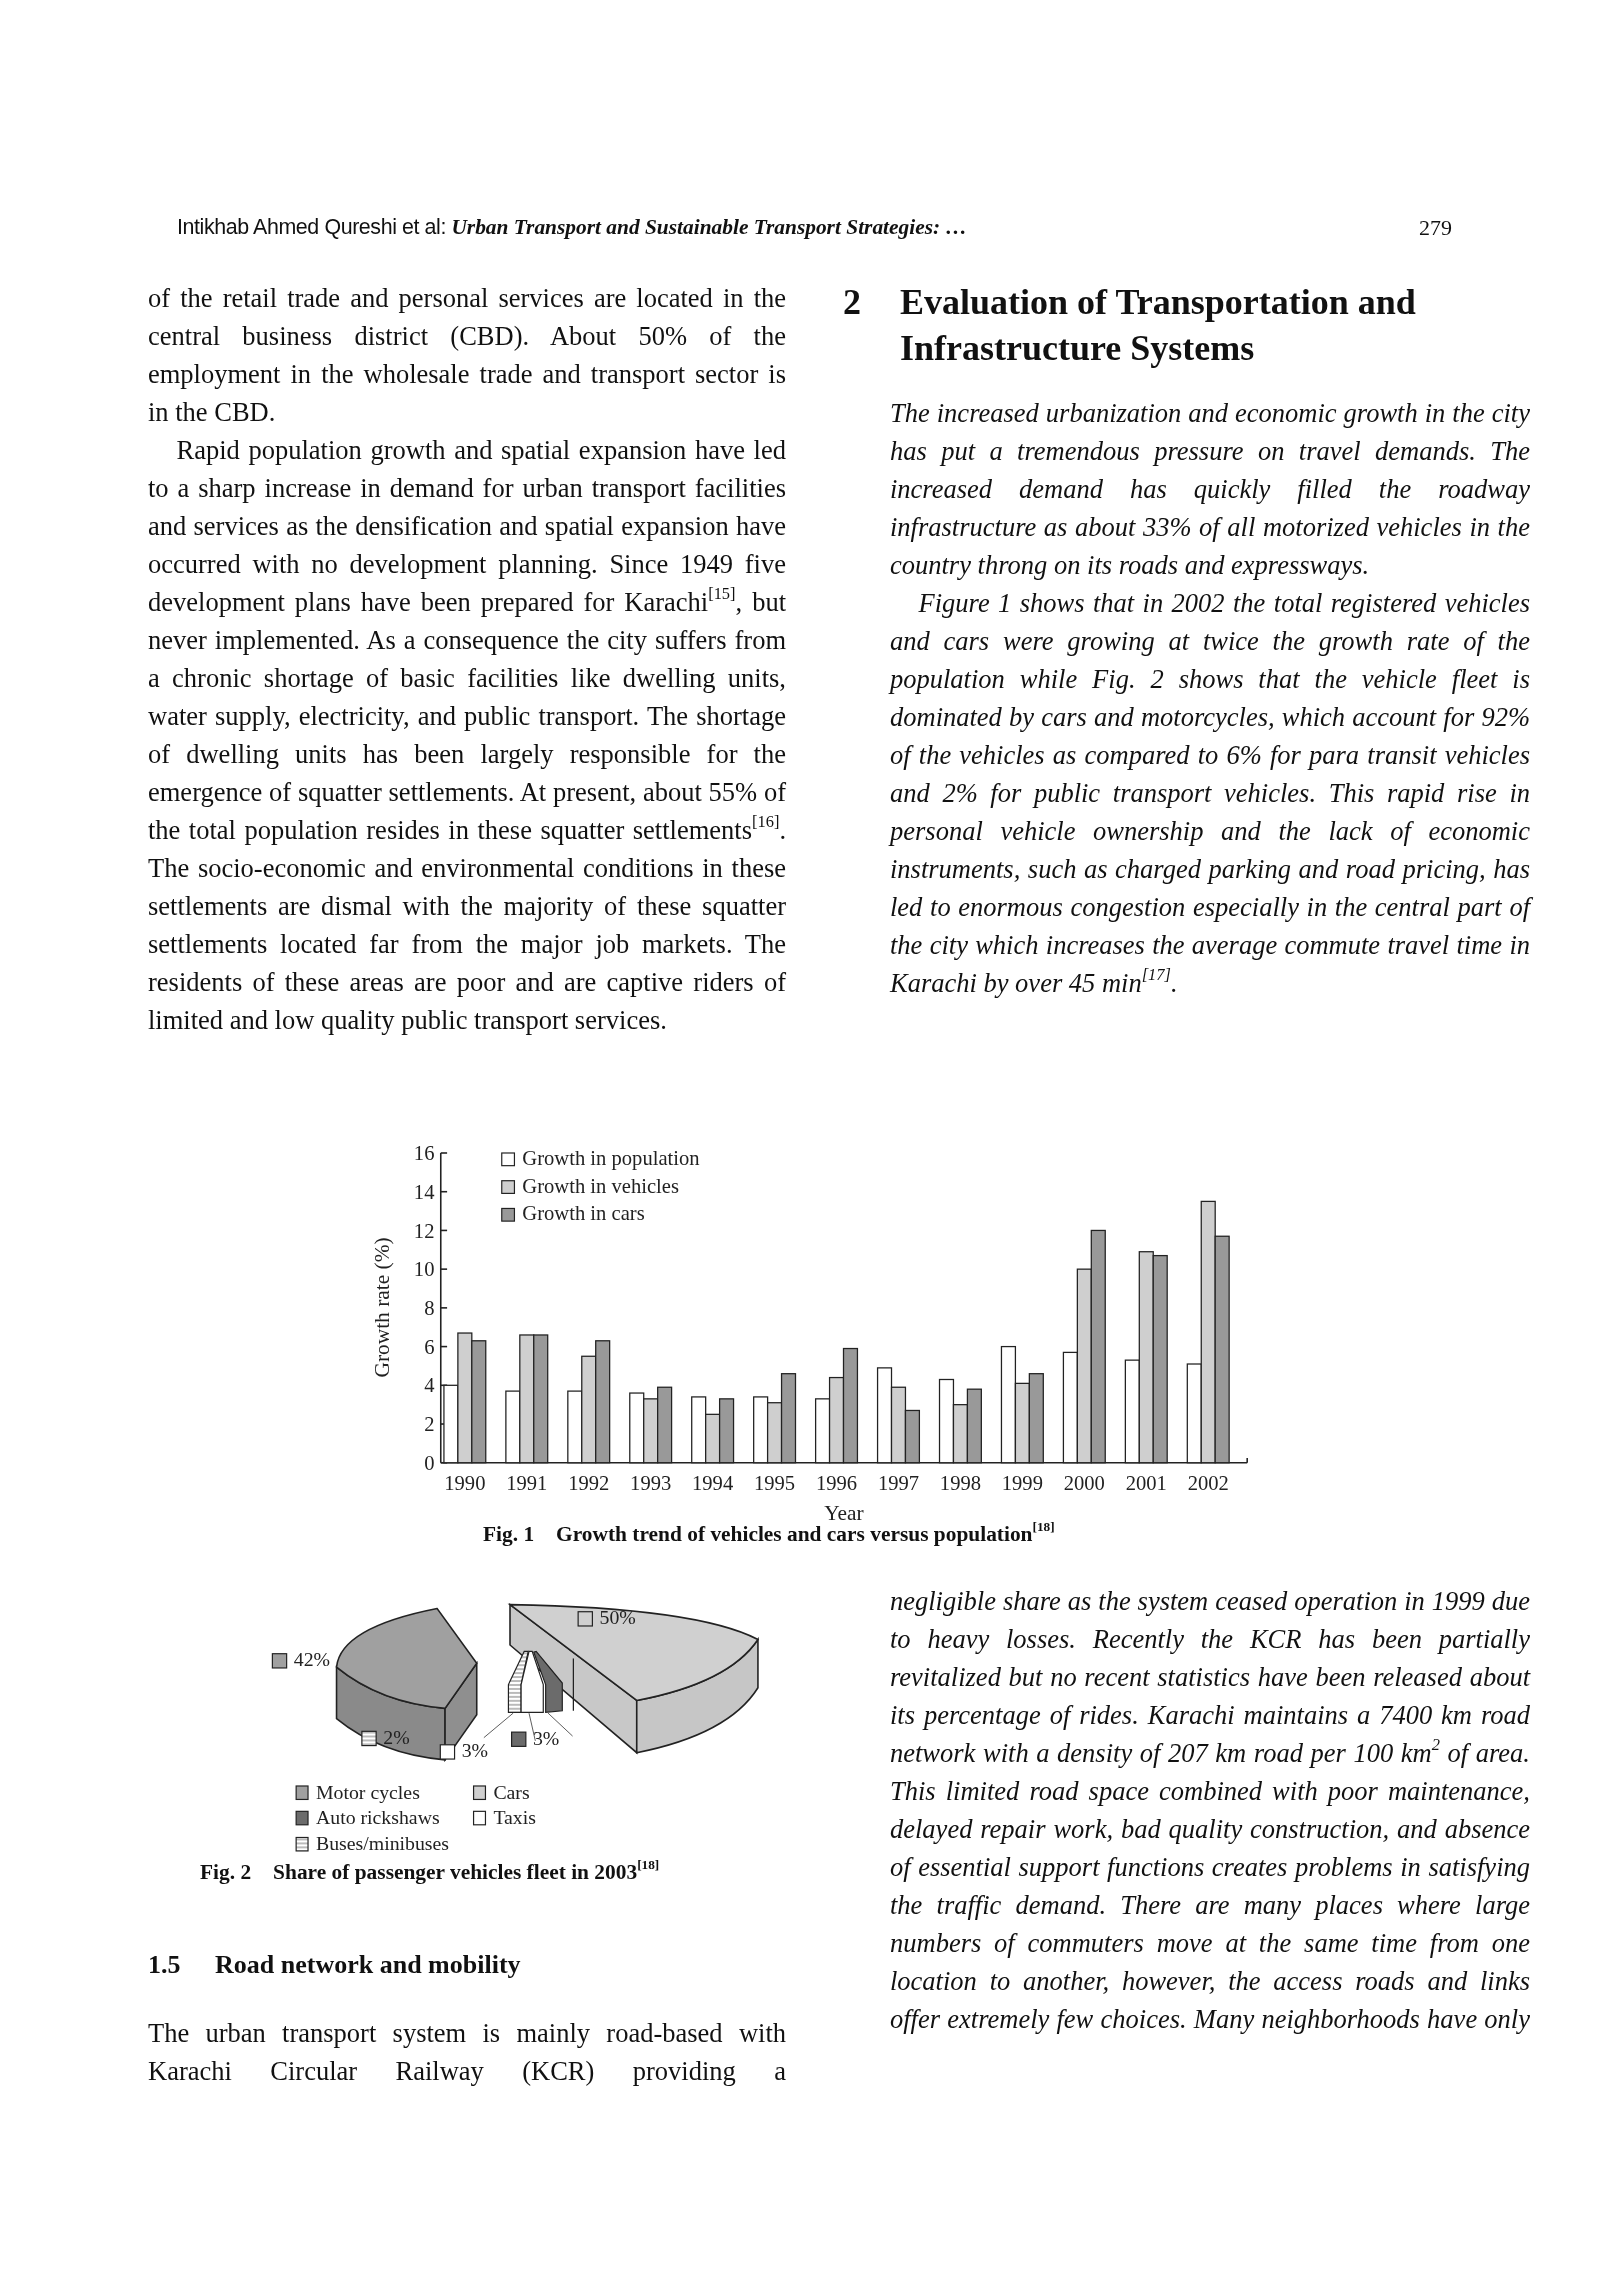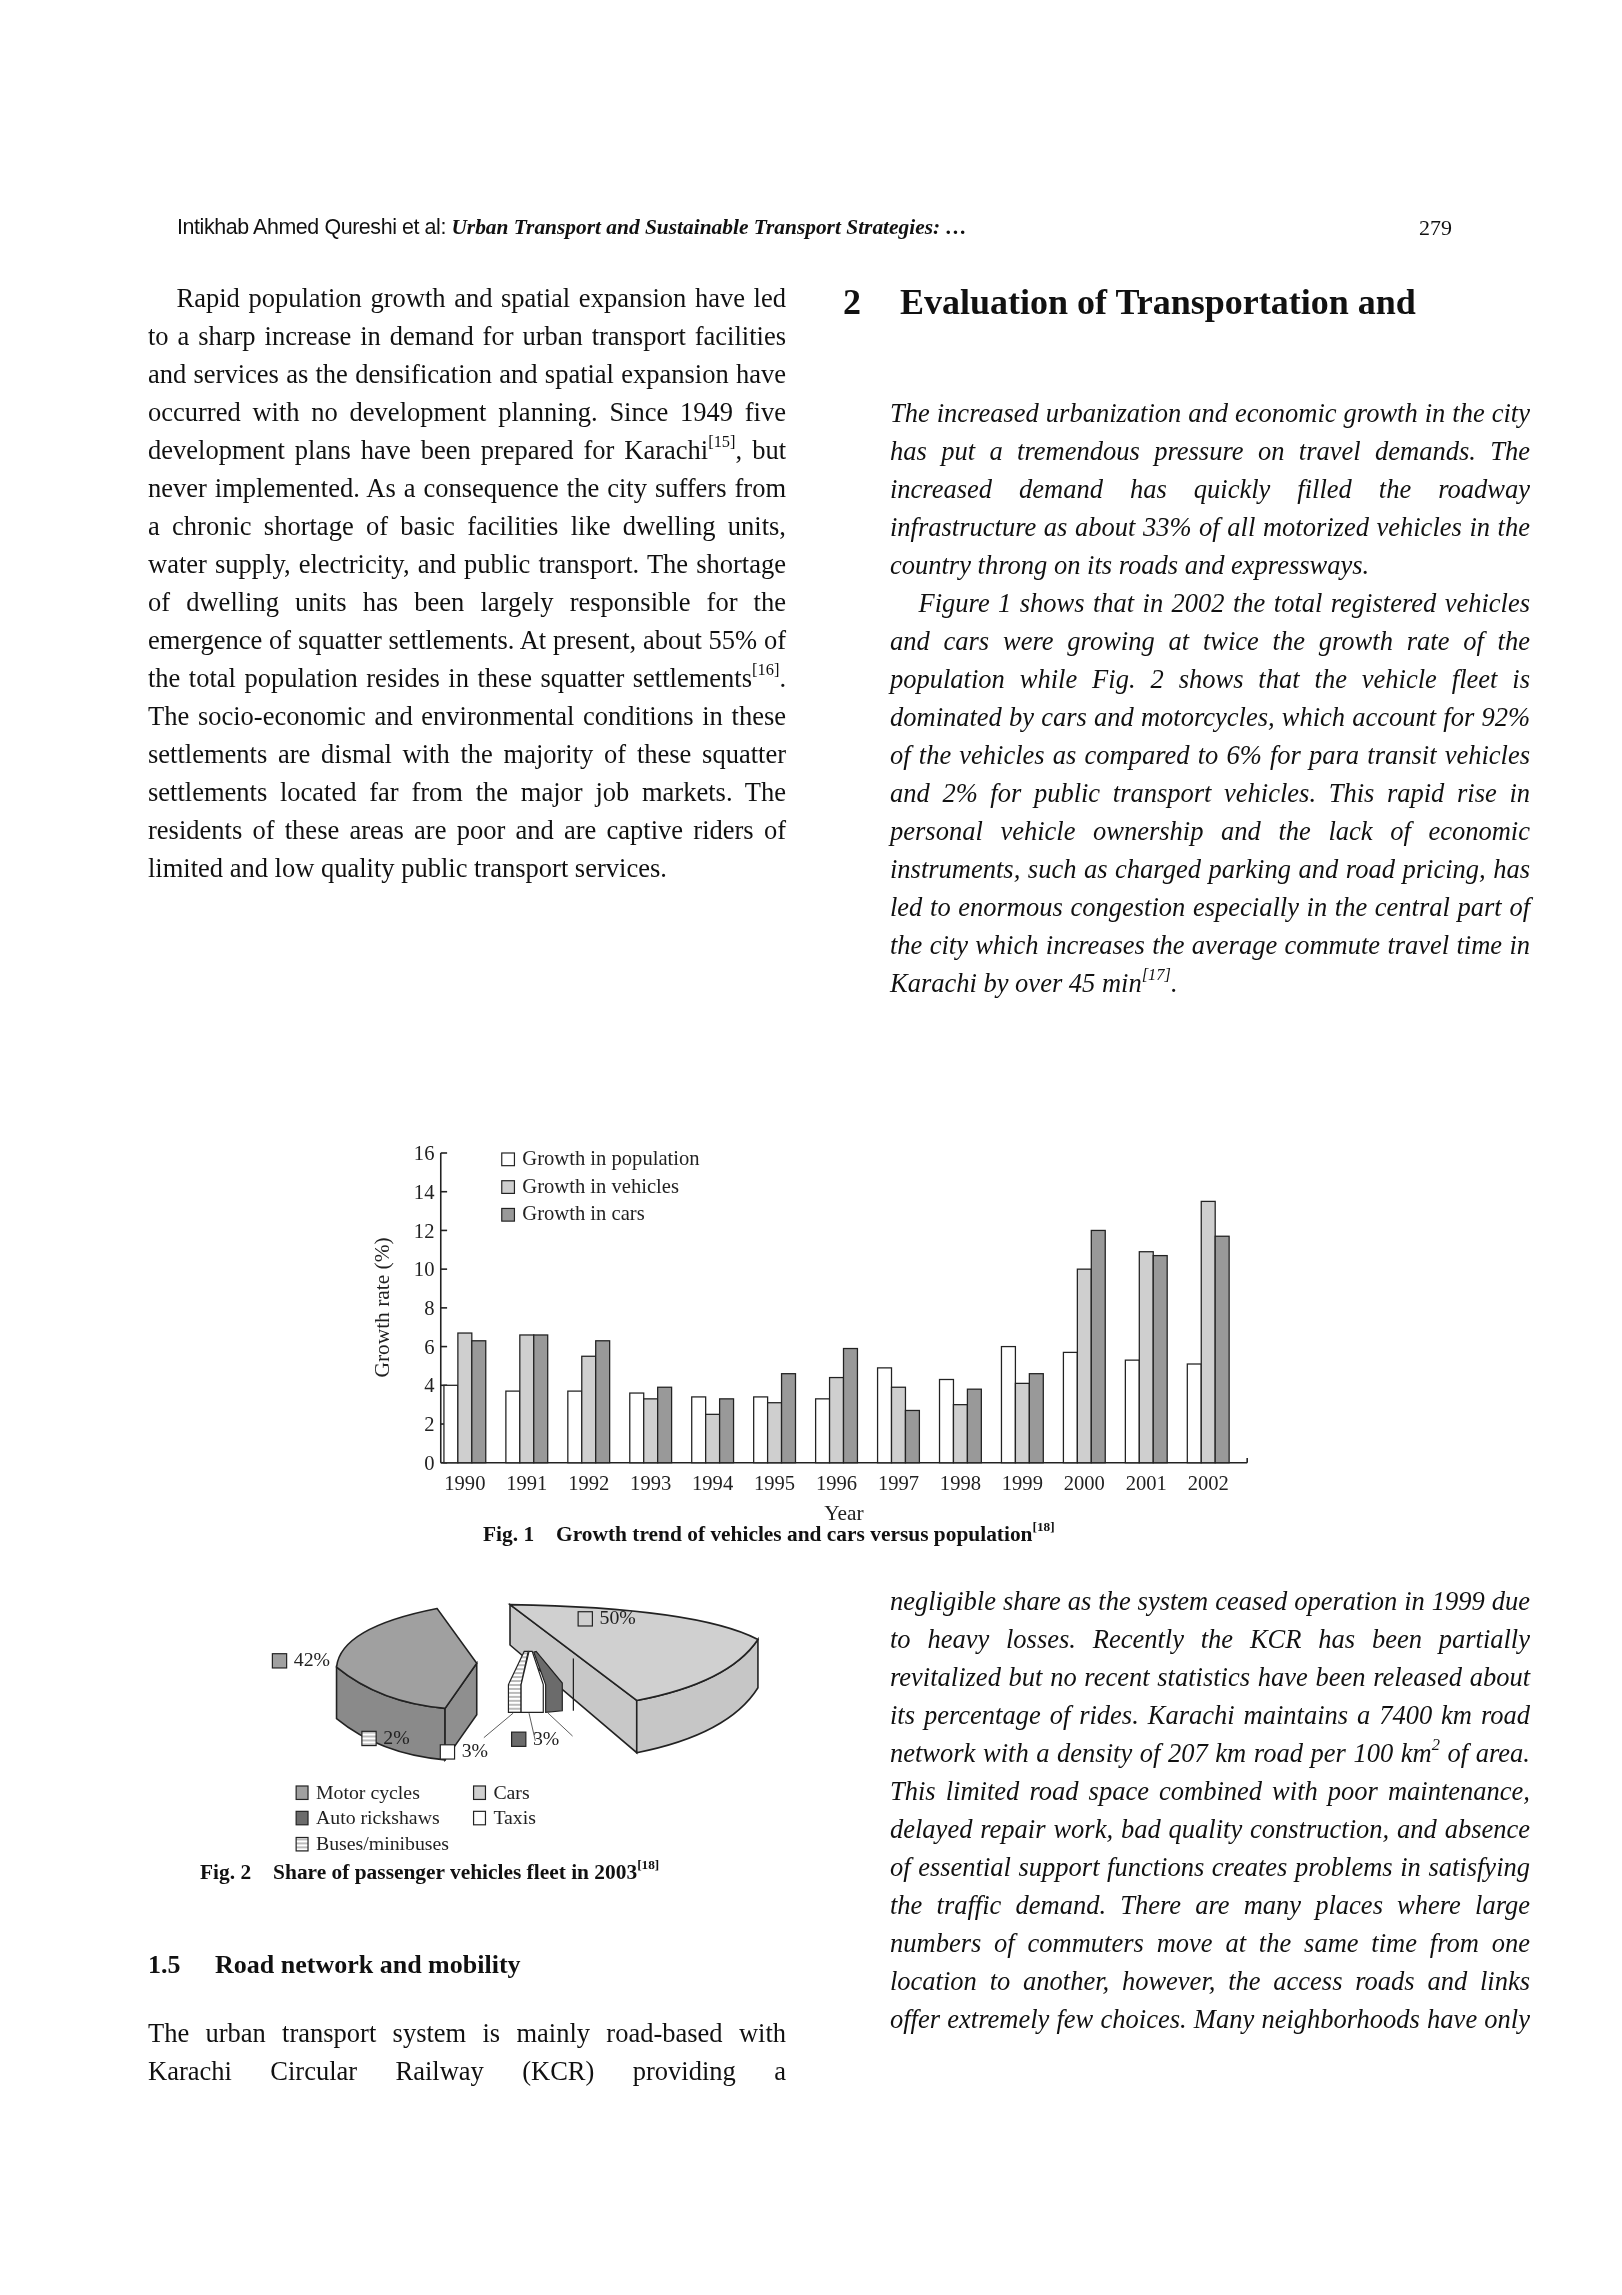--- a/index.html
+++ b/index.html
@@ -35,25 +35,27 @@
 </head>
 <body>
 
 <div class="running-head">
   <span class="author">Intikhab Ahmed Qureshi et al:</span>
   <span class="title">Urban Transport and Sustainable Transport Strategies: …</span>
   <span class="pageno">279</span>
 </div>
 
 <div class="col col-left" style="top:279px;">
+  <p>of the retail trade and personal services are located in the central business district (CBD). About 50% of the employment in the wholesale trade and transport sector is in the CBD.</p>
   <p class="indent"><span>Rapid population growth and spatial expansion have led to a sharp increase in demand for urban transport facilities and services as the densification and spatial expansion have occurred with no development planning. Since 1949 five development plans have been prepared for Karachi</span><sup>[15]</sup><span>, but never implemented. As a consequence the city suffers from a chronic shortage of basic facilities like dwelling units, water supply, electricity, and public transport. The shortage of dwelling units has been largely responsible for the emergence of squatter settlements. At present, about 55% of the total population resides in these squatter settlements</span><sup>[16]</sup><span>. The socio-economic and environmental conditions in these settlements are dismal with the majority of these squatter settlements located far from the major job markets. The residents of these areas are poor and are captive riders of limited and low quality public transport services.</span></p>
 </div>
 
 <div class="h1">
   <span class="num">2</span><span>Evaluation of Transportation and</span>
+  <span class="line2">Infrastructure Systems</span>
 </div>
 
 <div class="col col-right" style="top:394px;">
   <p>The increased urbanization and economic growth in the city has put a tremendous pressure on travel demands. The increased demand has quickly filled the roadway infrastructure as about 33% of all motorized vehicles in the country throng on its roads and expressways.</p>
   <p class="indent"><span>Figure 1 shows that in 2002 the total registered vehicles and cars were growing at twice the growth rate of the population while Fig. 2 shows that the vehicle fleet is dominated by cars and motorcycles, which account for 92% of the vehicles as compared to 6% for para transit vehicles and 2% for public transport vehicles. This rapid rise in personal vehicle ownership and the lack of economic instruments, such as charged parking and road pricing, has led to enormous congestion especially in the central part of the city which increases the average commute travel time in Karachi by over 45 min</span><sup>[17]</sup><span>.</span></p>
 </div>
 
 <div class="fig1">
   <svg id="bar-svg" width="911" height="444" viewBox="0 0 1150 560">
       <line x1="107" y1="25" x2="107" y2="416" stroke="#222" stroke-width="2"></line>

